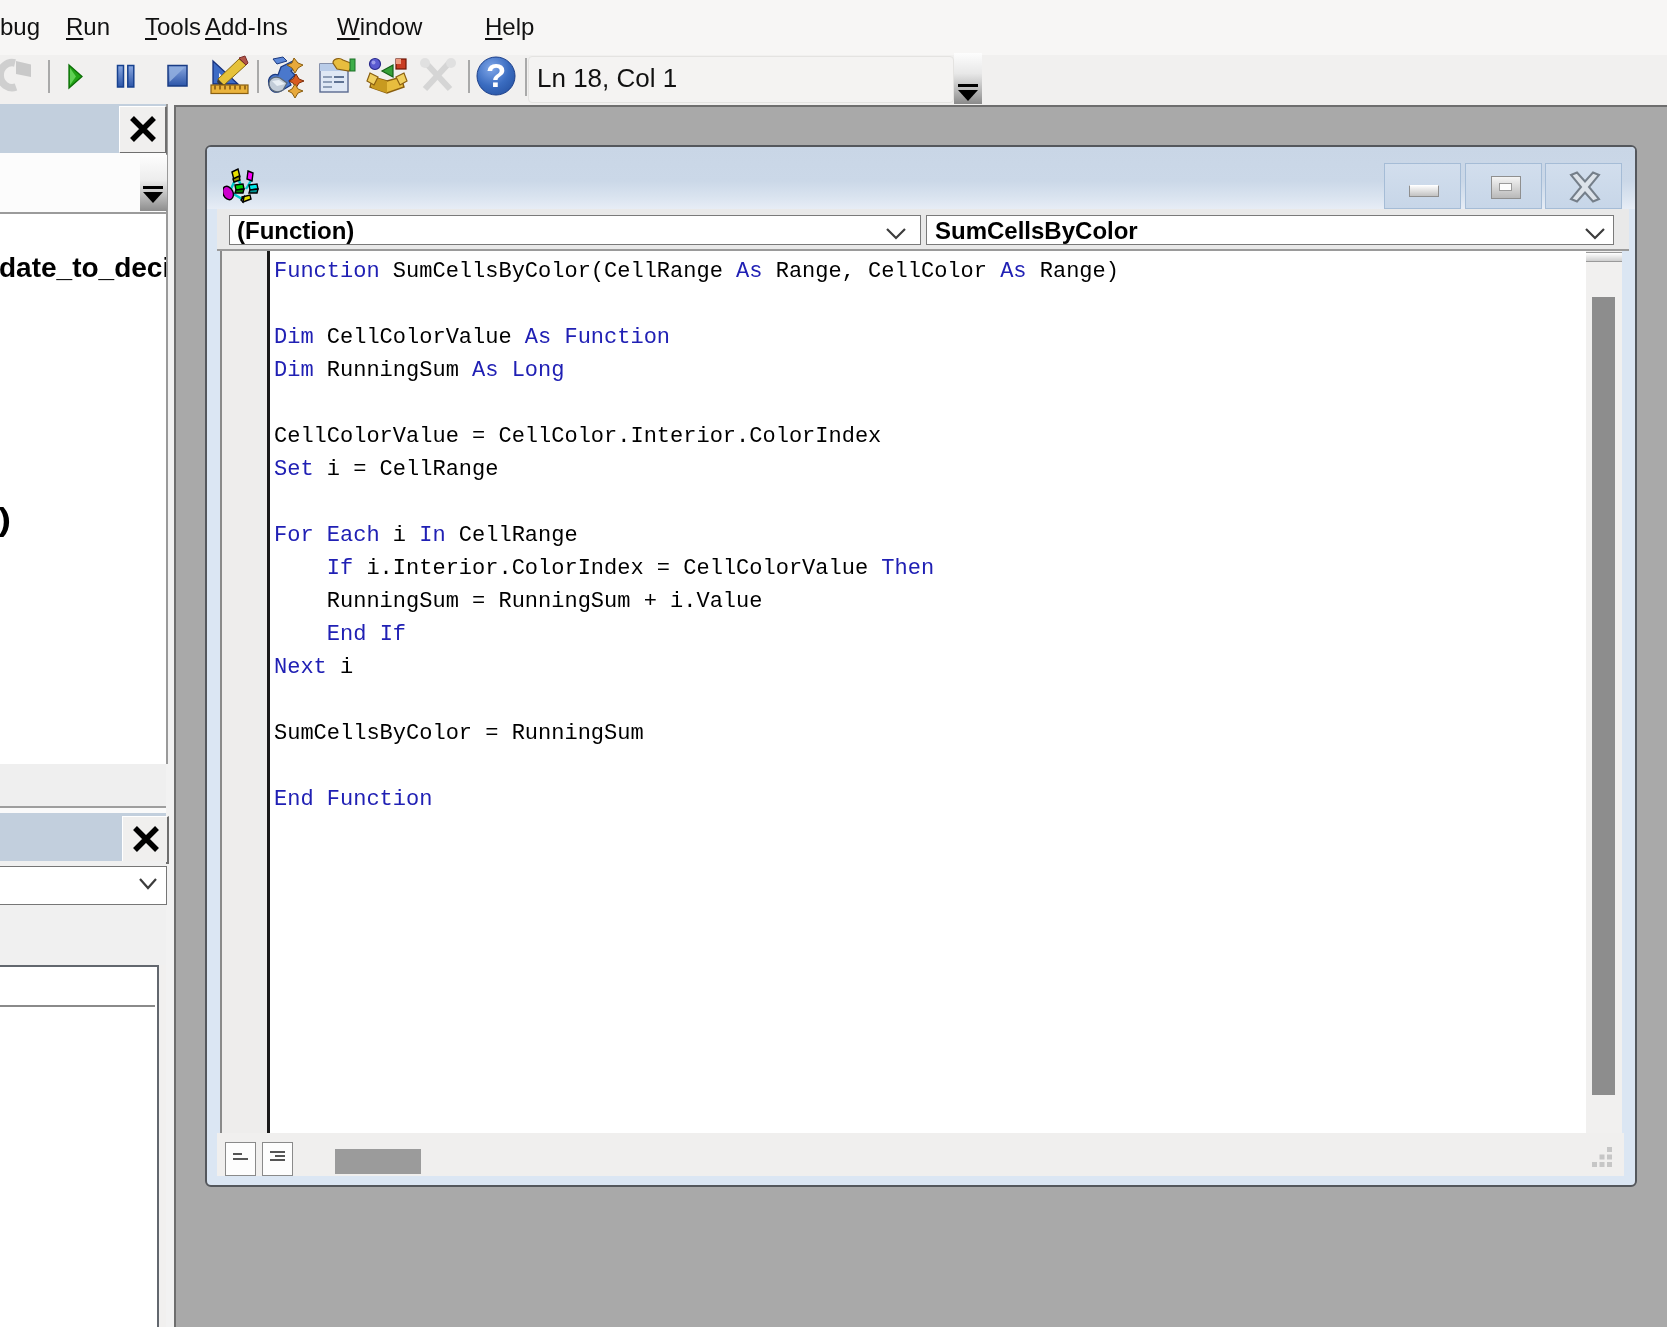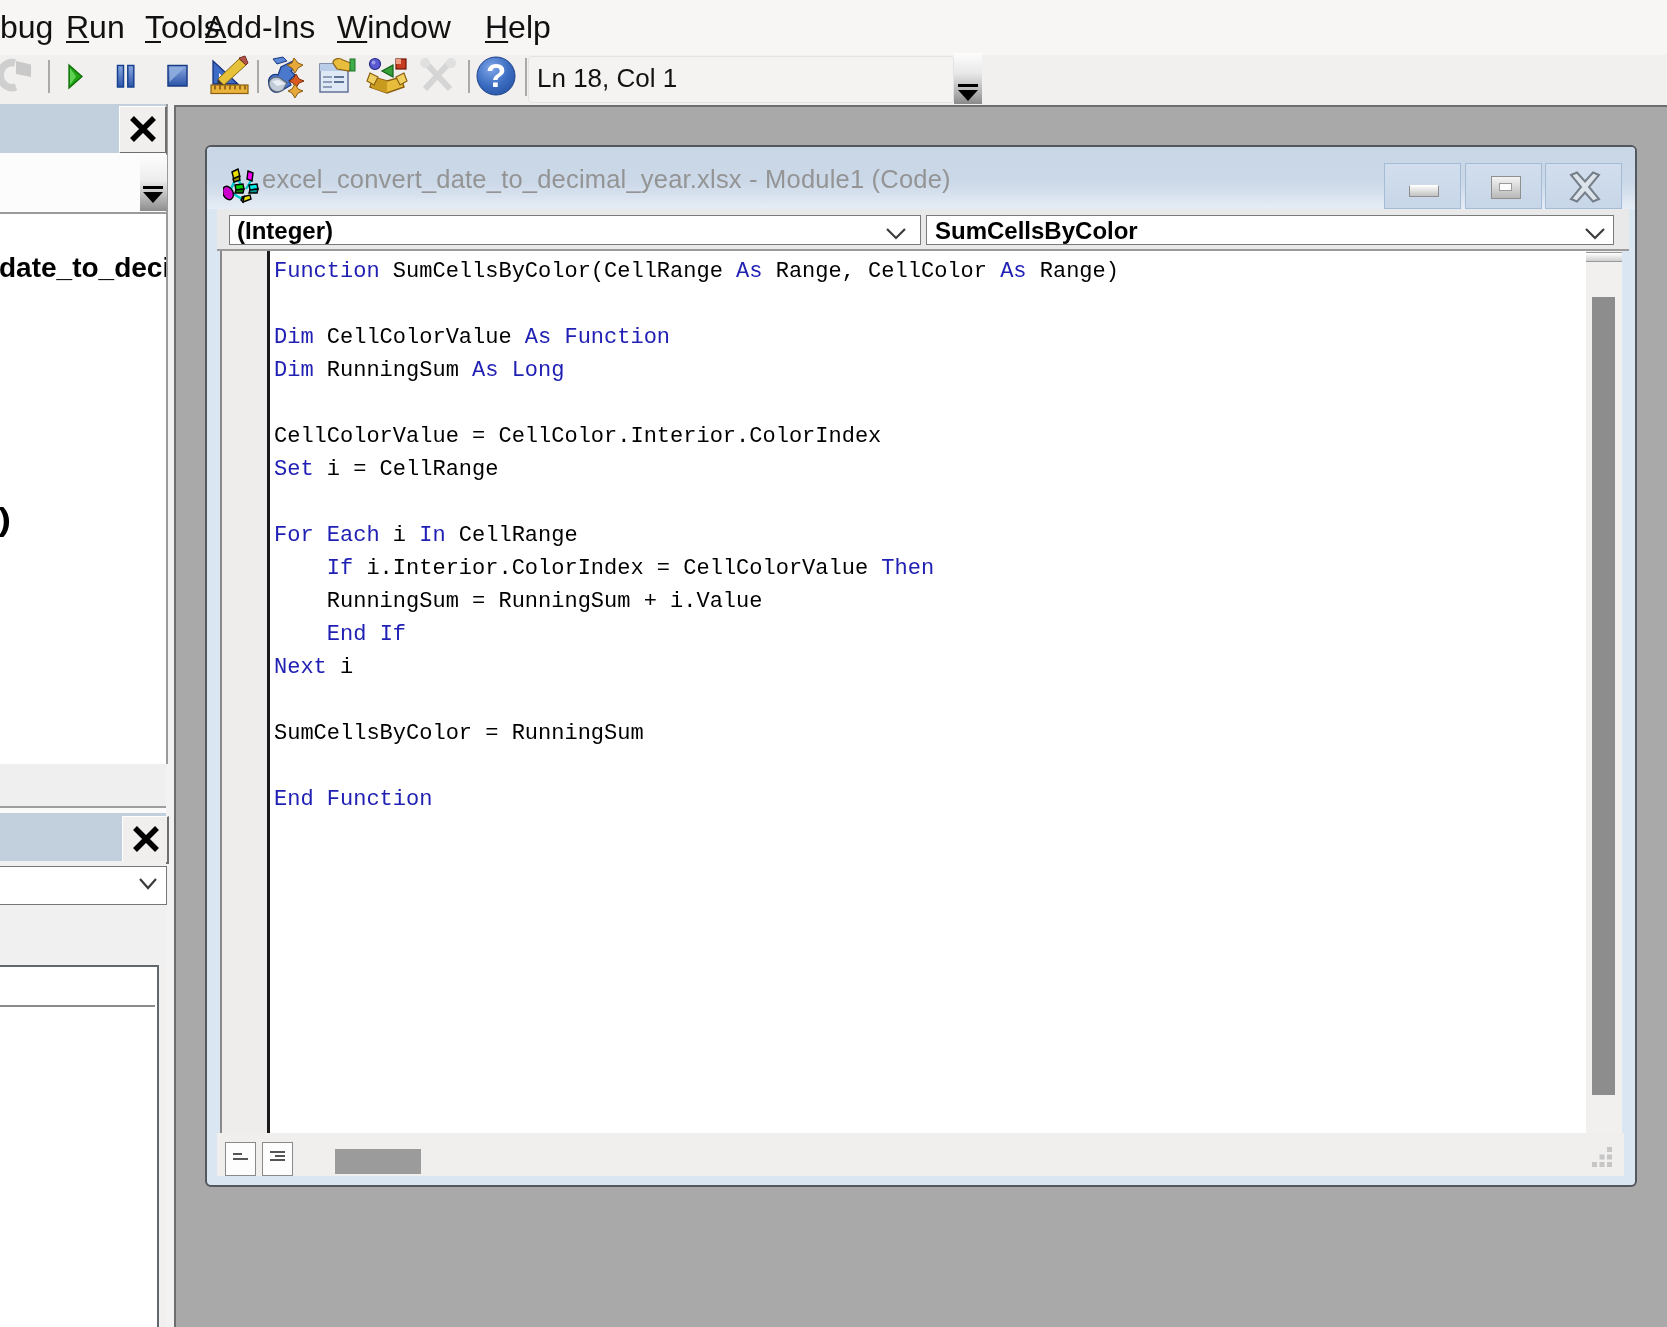--- a/index.html
+++ b/index.html
@@ -1,16 +1,16 @@
 <!DOCTYPE html>
 <html><head><meta charset="utf-8"><style>
 html,body{margin:0;padding:0}
 body{width:1667px;height:1327px;position:relative;font-family:"Liberation Sans",sans-serif;background:#f1f0ef;overflow:hidden}
 .abs{position:absolute}
-.menu{position:absolute;top:0;height:54px;font-size:32px;color:#111;line-height:54px;white-space:nowrap}
+.menu{position:absolute;top:0;height:54px;font-size:24px;color:#111;line-height:54px;white-space:nowrap}
 .menu u{text-decoration:underline;text-underline-offset:3px;text-decoration-thickness:2px}
 .sep{position:absolute;width:2px;background:#a9a9a9}
 .xbtn{position:absolute;background:#f0efee;border:1px solid #ffffff;border-right:2px solid #6f6f6f;border-bottom:2px solid #6f6f6f}
 .ovfl{position:absolute;background:linear-gradient(180deg,#fdfdfd 0%,#e8e8e8 40%,#b5b5b5 75%,#8a8a8a 100%)}
 .k{color:#2020b4}
 #code{position:absolute;left:67px;top:107.5px;margin:0;font-family:"Liberation Mono",monospace;font-size:22px;line-height:33px;color:#000}
 .wbtn{position:absolute;top:16px;width:77px;height:46px;background:linear-gradient(180deg,#d2deed,#c7d6e8);border:1px solid #a5bcd6;box-sizing:border-box}
 .vbtn{position:absolute;top:995px;width:31px;height:34px;background:#fdfdfd;border:1px solid #8a8a8a;box-sizing:border-box}
 </style></head><body>
 
@@ -179,38 +179,37 @@
       <path d="M25 3 L30 5 L29 13 L24 11 Z" fill="#ff00ff"></path>
       <ellipse cx="5" cy="25" rx="5" ry="7" fill="#cc00cc" transform="rotate(-25 5 25)"></ellipse>
       <path d="M12 17 L20 16 L21 21 L13 22 Z" fill="#00d000"></path>
       <path d="M13 22 L21 21 L20 25 L12 25 Z" fill="#008000"></path>
       <path d="M26 17 L34 16 L35 21 L27 22 Z" fill="#00e8e8"></path>
       <path d="M27 22 L35 21 L34 25 L26 25 Z" fill="#009898"></path>
       <path d="M19 29 L27 27 L28 31 L20 34 Z" fill="#e8e000"></path>
       <path d="M18 32 L21 29 L20 34 Z" fill="#f0f0f0"></path>
     </g>
   </svg>
-  <div style="position:absolute;left:55px;top:0;height:62px;line-height:64px;font-size:25.5px;letter-spacing:0.2px;color:#949494;white-space:nowrap">excel_convert_date_to_decimal_year.xlsx - Module1 (Code)</div>
 
   <div class="wbtn" style="left:1177px">
     <div style="position:absolute;left:24px;top:21px;width:28px;height:10px;background:linear-gradient(180deg,#fbfbfb,#c2c2c2);border:1px solid #8f8f8f;border-top-color:#fff"></div>
   </div>
   <div class="wbtn" style="left:1258px">
     <div style="position:absolute;left:25px;top:12px;width:28px;height:21px;background:linear-gradient(180deg,#f4f4f4,#b9b9b9);border:1px solid #8f8f8f"></div>
     <div style="position:absolute;left:33px;top:19px;width:11px;height:6px;background:#fdfdfd;border:1px solid #9a9a9a"></div>
   </div>
   <div class="wbtn" style="left:1338px">
     <svg style="position:absolute;left:21px;top:7px" width="36" height="32" viewBox="0 0 36 32">
       <path d="M4 4 L10 1.5 L18 10.5 L26 1.5 L32 4 L22 16 L32 28 L26 30.5 L18 21.5 L10 30.5 L4 28 L14 16 Z" fill="#dde3ea" stroke="#757f8a" stroke-width="2"></path>
     </svg>
   </div>
 
   <div style="position:absolute;left:10px;top:62px;width:1412px;height:42px;background:#e9e9e9"></div>
   <div style="position:absolute;left:22px;top:68px;width:692px;height:30px;background:#fff;border:1px solid #7a7a7a;box-sizing:border-box"></div>
-  <div style="position:absolute;left:30px;top:68px;height:30px;line-height:31px;font-size:24px;font-weight:bold;color:#000">(Integer)</div>
+  <div style="position:absolute;left:30px;top:68px;height:30px;line-height:31px;font-size:24px;font-weight:bold;color:#000">(Function)</div>
   <svg class="abs" style="left:678px;top:80px" width="24" height="14">
       <path d="M2 2 L11 11 L20 2" stroke="#3c3c3c" stroke-width="2.2" fill="none"></path>
     </svg>
   <div style="position:absolute;left:719px;top:68px;width:688px;height:30px;background:#fff;border:1px solid #7a7a7a;box-sizing:border-box"></div>
   <div style="position:absolute;left:728px;top:68px;height:30px;line-height:31px;font-size:24px;font-weight:bold;color:#000">SumCellsByColor</div>
   <svg class="abs" style="left:1377px;top:80px" width="24" height="14">
       <path d="M2 2 L11 11 L20 2" stroke="#3c3c3c" stroke-width="2.2" fill="none"></path>
     </svg>
   <div style="position:absolute;left:10px;top:102px;width:1412px;height:2px;background:#9a9a9a"></div>
 

